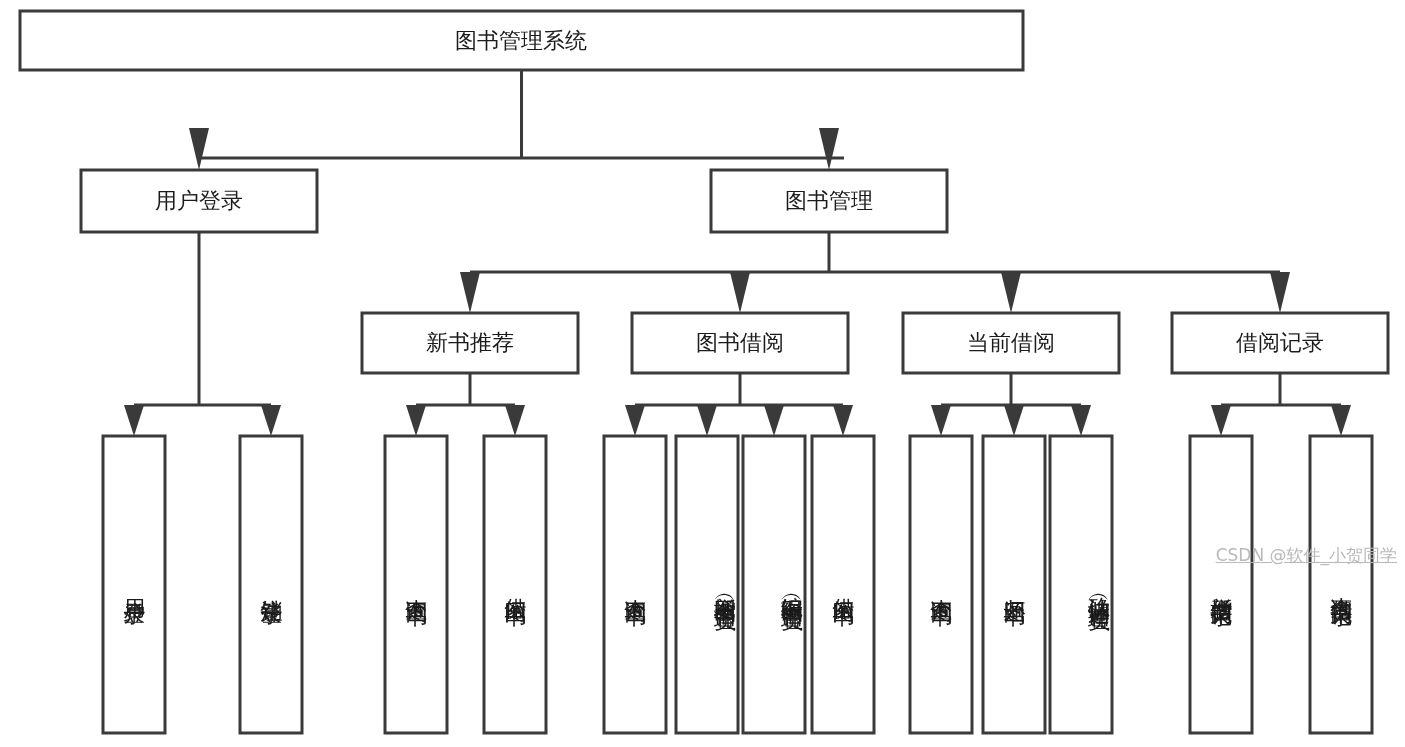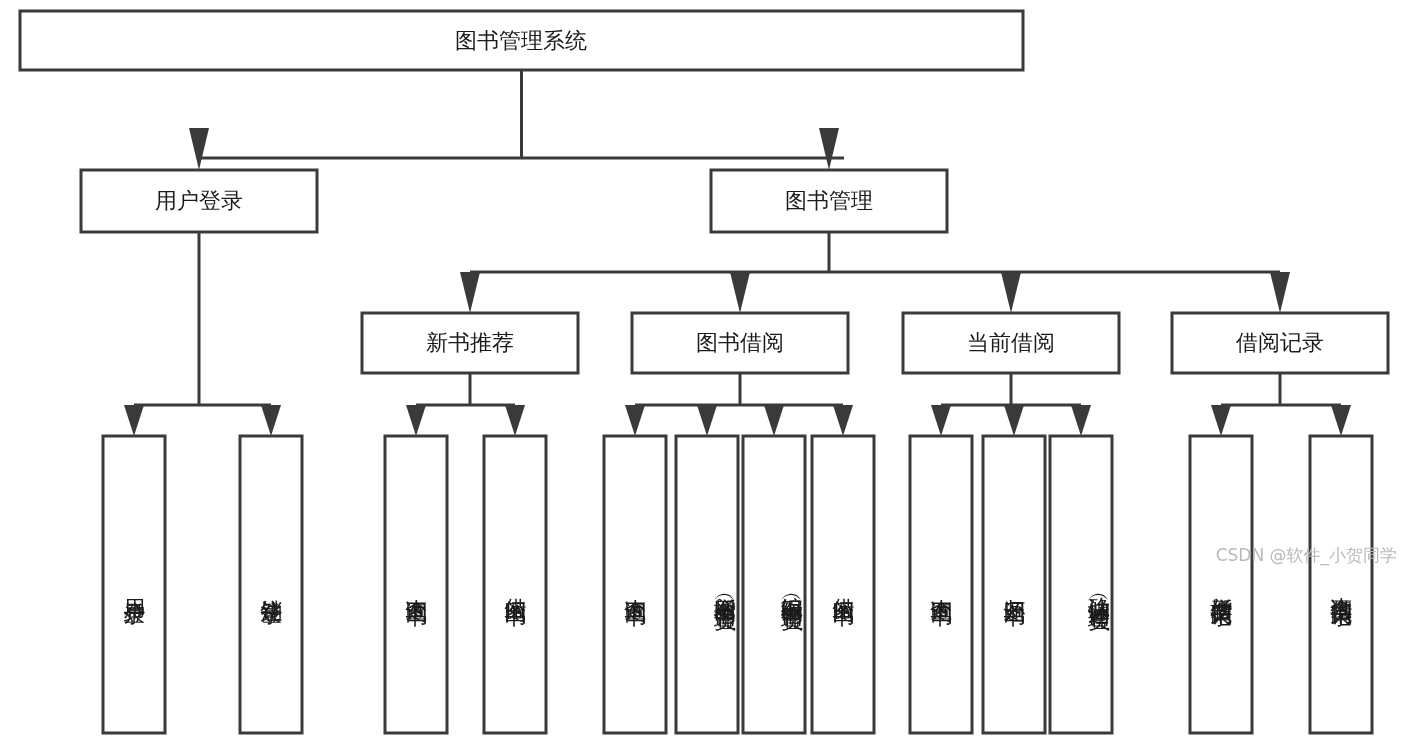--- a/index.html
+++ b/index.html
@@ -67,20 +67,21 @@
   }
   .watermark {
     position: absolute;
     right: 8px;
     bottom: 4px;
     font-family: "DejaVu Sans", "Liberation Sans", sans-serif;
     font-size: 17px;
     color: #b9b9b9;
     white-space: nowrap;
     pointer-events: none;
+    text-decoration: underline;
   }
 </style>
 </head>
 <body>
 
 <div id="diagram-root">
 
   <svg class="canvas" viewBox="0 0 1405 747" xmlns="http://www.w3.org/2000/svg">
 
     <g>

